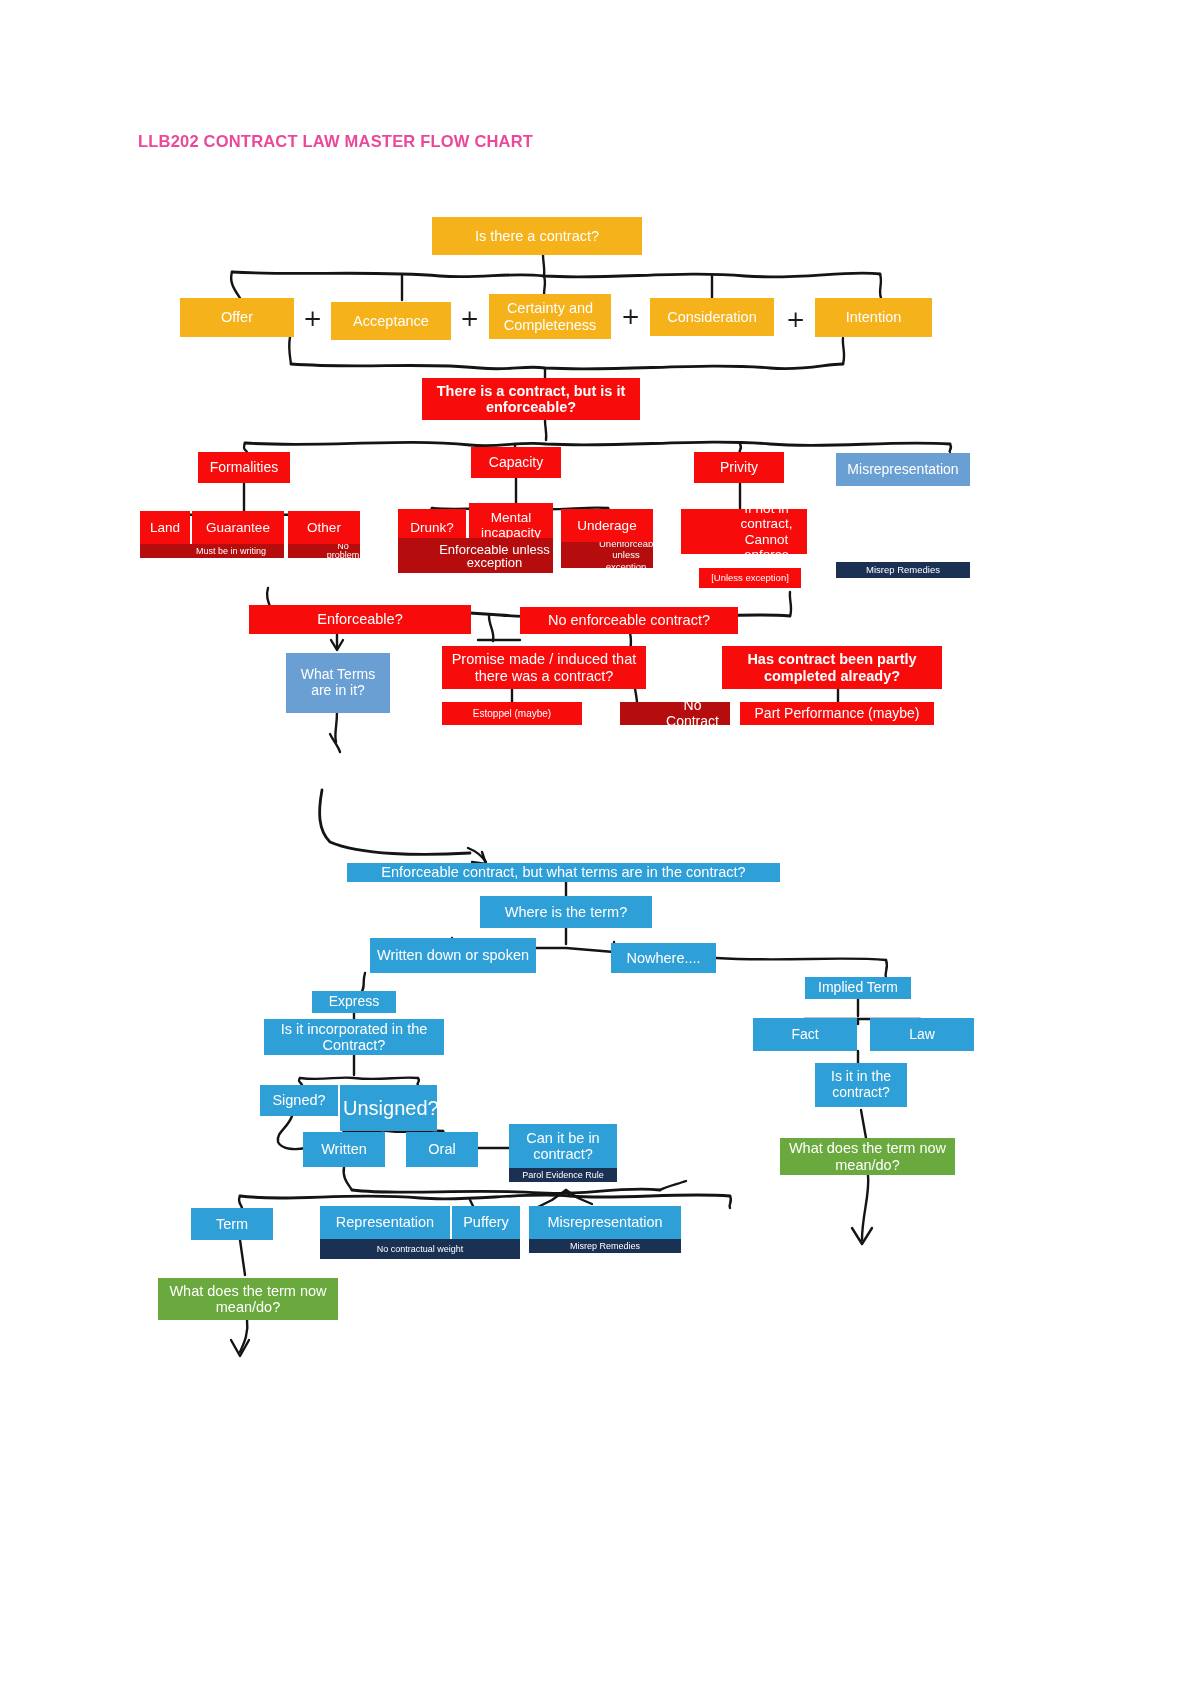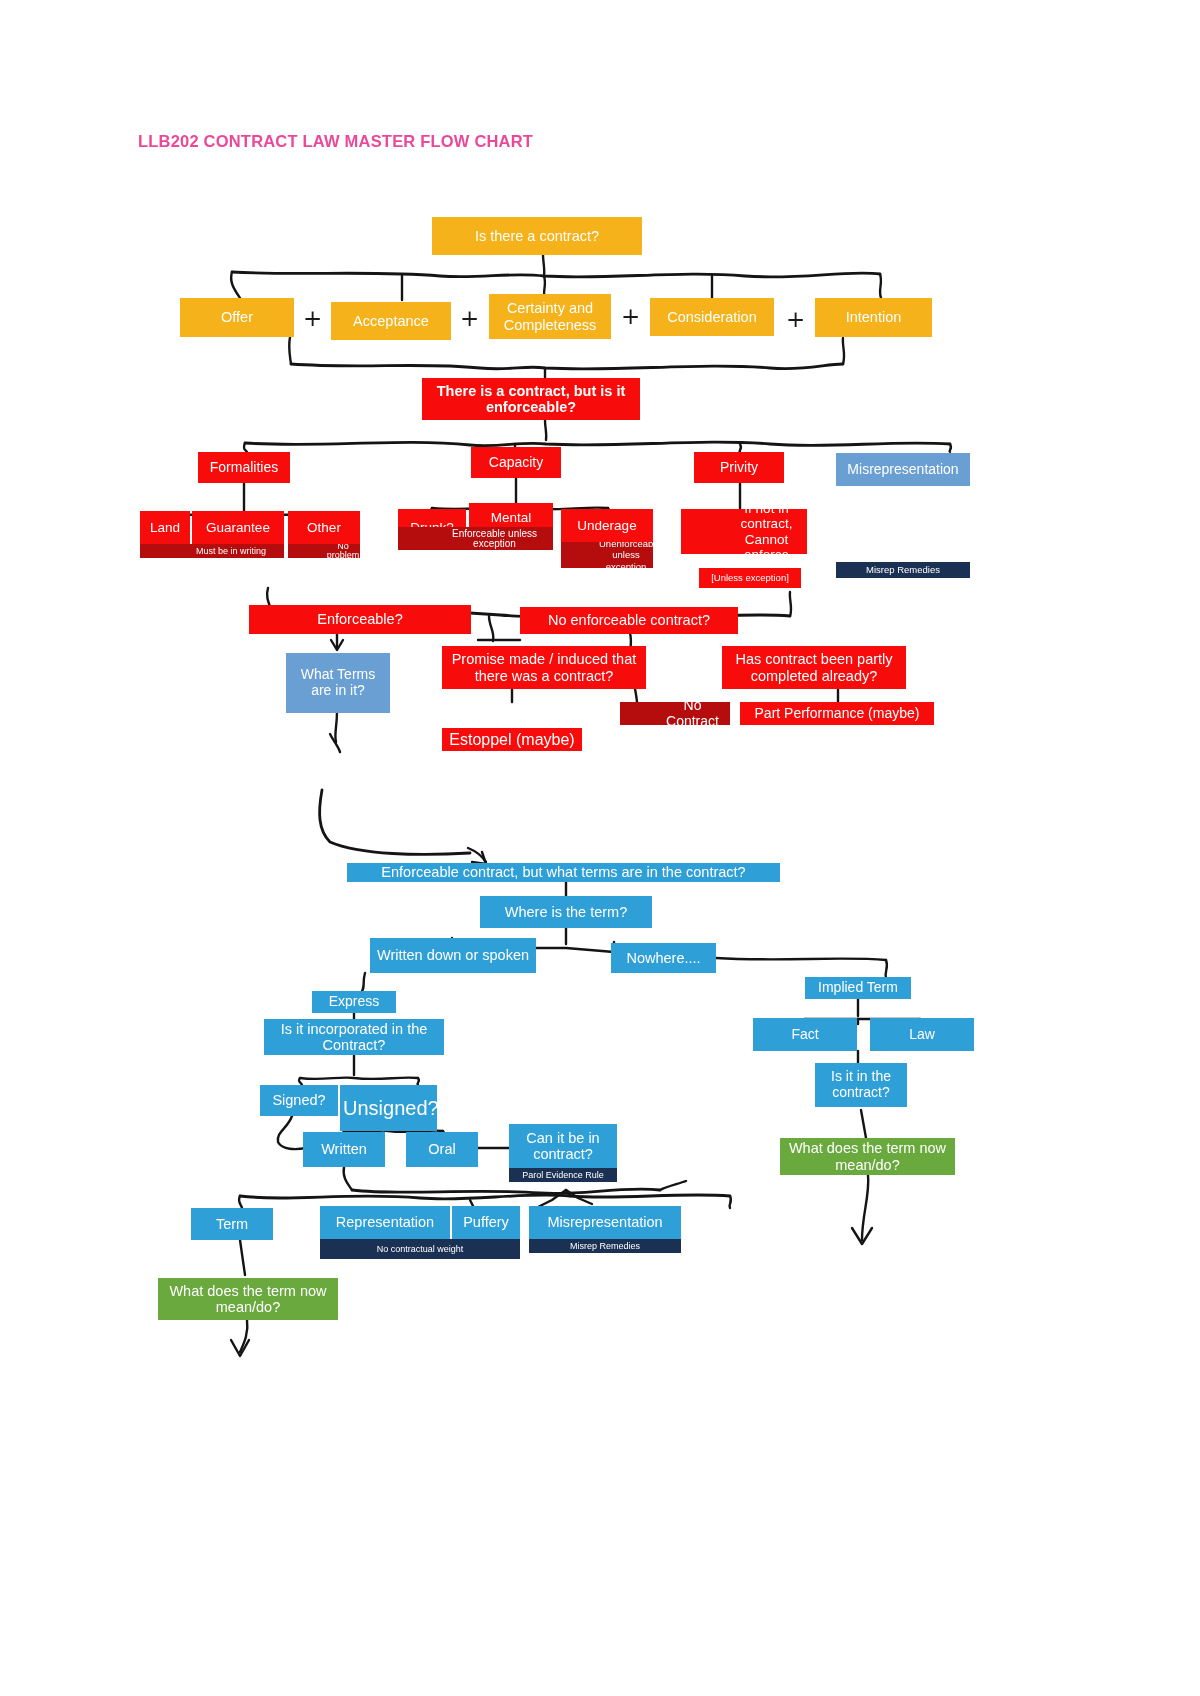--- a/index.html
+++ b/index.html
@@ -250,21 +250,21 @@
   <div class="node red" style="left:471px; top:447px; width:90px; height:31px; font-size:14px;text-align:center;">
     <span class="lbl">Capacity</span>
   </div>
 
   <div class="node red" style="left:398px; top:509px; width:68px; height:38px; font-size:13.5px;">
     <span class="lbl">Drunk?</span>
   </div>
   <div class="node red" style="left:469px; top:503px; width:84px; height:44px; font-size:13.5px;">
     <span class="lbl">Mental incapacity</span>
   </div>
-  <div class="band darkred" style="left:398px; top:527px; width:155px; height:23px; font-size:10px;">
+  <div class="band darkred" style="left:398px; top:538px; width:155px; height:35px; font-size:13px;">
     <span class="lbl">Enforceable unless exception</span>
   </div>
 
   <div class="node red" style="left:561px; top:509px; width:92px; height:33px; font-size:13.5px;">
     <span class="lbl">Underage</span>
   </div>
   <div class="band darkred" style="left:561px; top:542px; width:92px; height:26px; font-size:9.5px; line-height:1.18;">
     <span class="lbl">Unenforceable unless exception</span>
   </div>
 
@@ -292,29 +292,29 @@
     <span class="lbl">No enforceable contract?</span>
   </div>
 
   <div class="node bluel" style="left:286px; top:653px; width:104px; height:60px; font-size:14px;">
     <span class="lbl">What Terms are in it?</span>
   </div>
 
   <div class="node red" style="left:442px; top:646px; width:204px; height:43px; font-size:14.5px;">
     <span class="lbl">Promise made / induced that there was a contract?</span>
   </div>
-  <div class="node red" style="left:442px; top:702px; width:140px; height:23px; font-size:16px;margin-top:26px;">
+  <div class="node red" style="left:442px; top:702px; width:140px; height:23px; font-size:10px;">
     <span class="lbl">Estoppel (maybe)</span>
   </div>
 
   <div class="node darkred" style="left:620px; top:702px; width:110px; height:23px; font-size:14px;">
     <span class="lbl">No Contract</span>
   </div>
 
-  <div class="node red" style="left:722px; top:646px; width:184px; height:43px; font-size:14.5px;">
+  <div class="node red" style="left:722px; top:646px; width:220px; height:43px; font-size:14.5px;font-weight:bold;">
     <span class="lbl">Has contract been partly completed already?</span>
   </div>
   <div class="node red" style="left:740px; top:702px; width:194px; height:23px; font-size:14px;">
     <span class="lbl">Part Performance (maybe)</span>
   </div>
 
   <div class="node blue" style="left:347px; top:863px; width:433px; height:19px; font-size:14.5px;">
     <span class="lbl">Enforceable contract, but what terms are in the contract?</span>
   </div>
 

